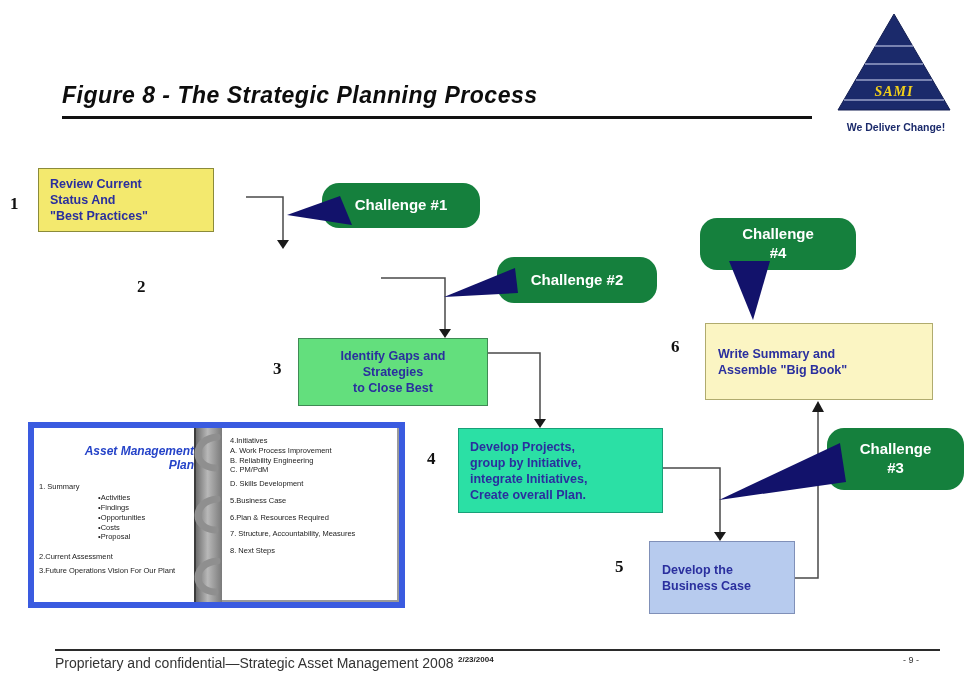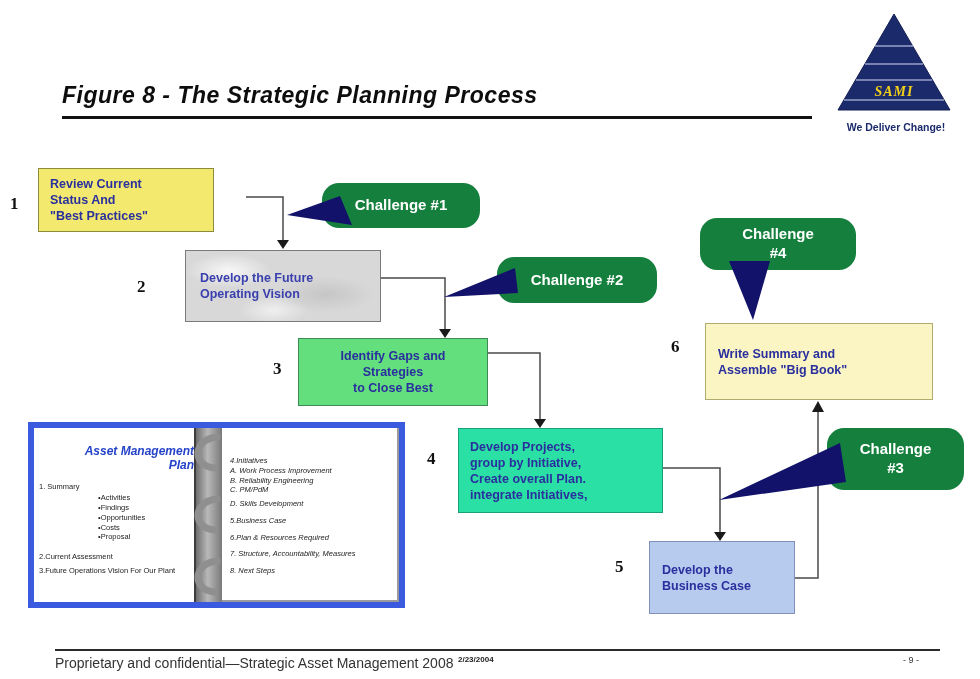--- a/index.html
+++ b/index.html
@@ -67,21 +67,21 @@
   
   .connector-layer { position:absolute; left:0; top:0; z-index:3; pointer-events:none; }
 
   
   .binder { position:absolute; left:28px; top:422px; width:377px; height:186px; z-index:2;
     border:6px solid #3a5be0; background:#ffffff; }
   .page { position:absolute; top:0; height:174px; background:#ffffff; font-size:7.5px;
     color:#1c1c1c; line-height:1.3; }
   .page-left  { left:0; width:162px; border-right:2px solid #3c3c3c; }
   .page-right { left:188px; width:177px; border-right:2px solid #9a9a9a;
-                border-bottom:2px solid #9a9a9a; padding:28px 4px 0 8px;font-style:italic; }
+                border-bottom:2px solid #9a9a9a; padding:8px 4px 0 8px; }
   .spine { position:absolute; left:162px; top:0; width:26px; height:174px;
     background:linear-gradient(90deg,#6e6e6e 0%, #b8b8b8 45%, #7a7a7a 100%); }
   .binder-title { margin-top:17px; text-align:right; color:#2543c8; font-weight:bold;
     font-style:italic; font-size:12px; line-height:1.15; }
   .binder-item { margin-left:5px; }
   .bi-sum { margin-top:9px; }
   .binder-bullets { margin-left:64px; margin-top:2px; }
   .bullet::before { content:"\2022"; }
   .bi-2 { margin-top:10px; }
   .bi-3 { margin-top:4px; width:150px; }
@@ -119,34 +119,30 @@
   <div class="num num3">3</div>
   <div class="num num4">4</div>
   <div class="num num5">5</div>
   <div class="num num6">6</div>
 
   <div class="stepbox box1">
     <div>Review Current</div>
     <div>Status And</div>
     <div>"Best Practices"</div>
   </div>
-  <div class="stepbox box2">
-    <div>Develop the Future</div>
-    <div>Operating Vision</div>
-  </div>
   <div class="stepbox box3">
     <div>Identify Gaps and</div>
     <div>Strategies</div>
     <div>to Close Best</div>
   </div>
   <div class="stepbox box4">
     <div>Develop Projects,</div>
     <div>group by Initiative,</div>
+    <div>integrate Initiatives,</div>
     <div>Create overall Plan.</div>
-    <div>integrate Initiatives,</div>
   </div>
   <div class="stepbox box5">
     <div>Develop the</div>
     <div>Business Case</div>
   </div>
   <div class="stepbox box6">
     <div>Write Summary and</div>
     <div>Assemble "Big Book"</div>
   </div>
 

